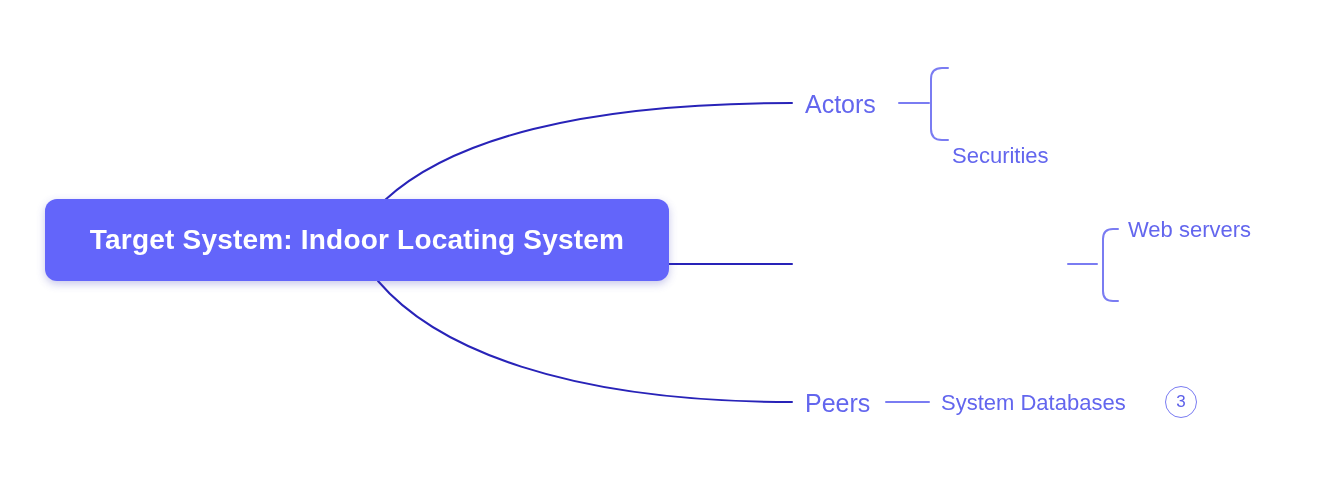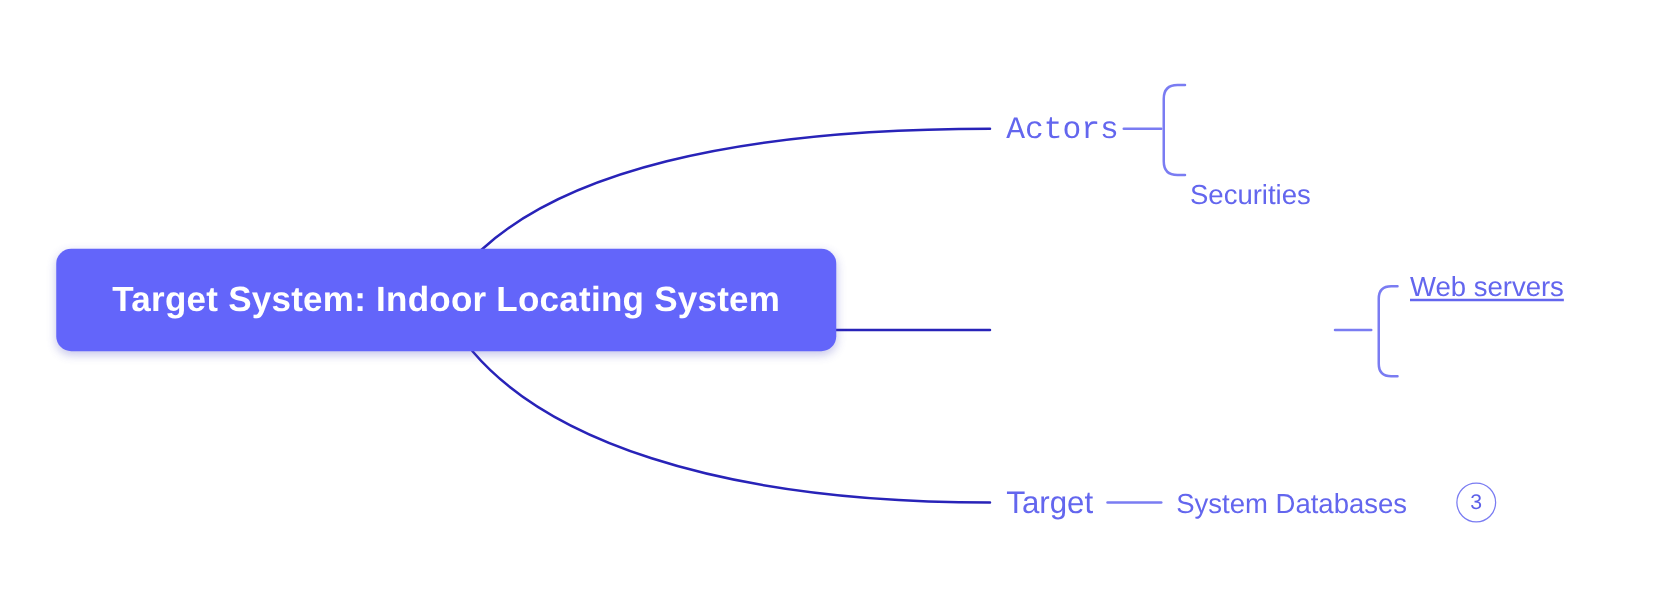--- a/index.html
+++ b/index.html
@@ -90,23 +90,23 @@
     <path d="M 1068 264 H 1097" fill="none" stroke="#7a7cf2" stroke-width="2" stroke-linecap="round"></path>
     <path d="M 1118 229 H 1113 Q 1103 229 1103 239 V 291 Q 1103 301 1113 301 H 1118" fill="none" stroke="#7a7cf2" stroke-width="2" stroke-linecap="round"></path>
 
     <path d="M 886 402 H 929" fill="none" stroke="#7a7cf2" stroke-width="2" stroke-linecap="round"></path>
   </svg>
 
   <div class="root-node">
     <span class="root-label">Target System: Indoor Locating System</span>
   </div>
 
-  <div class="node-label branch-label" style="left:805px; top:104px;font-family:Liberation Mono, monospace;">Actors</div>
+  <div class="node-label branch-label" style="left:805px; top:104px;">Actors</div>
   <div class="node-label leaf-label" style="left:952px; top:142px;margin-top:14px;">Securities</div>
 
-  <div class="node-label leaf-label" style="left:1128px; top:230px;text-decoration:underline;">Web servers</div>
+  <div class="node-label leaf-label" style="left:1128px; top:230px;">Web servers</div>
 
-  <div class="node-label branch-label" style="left:805px; top:403px;">Target</div>
+  <div class="node-label branch-label" style="left:805px; top:403px;">Peers</div>
   <div class="node-label leaf-label" style="left:941px; top:403px;">System Databases</div>
 
   <div class="badge">3</div>
 
 </div>
 
 </body></html>

